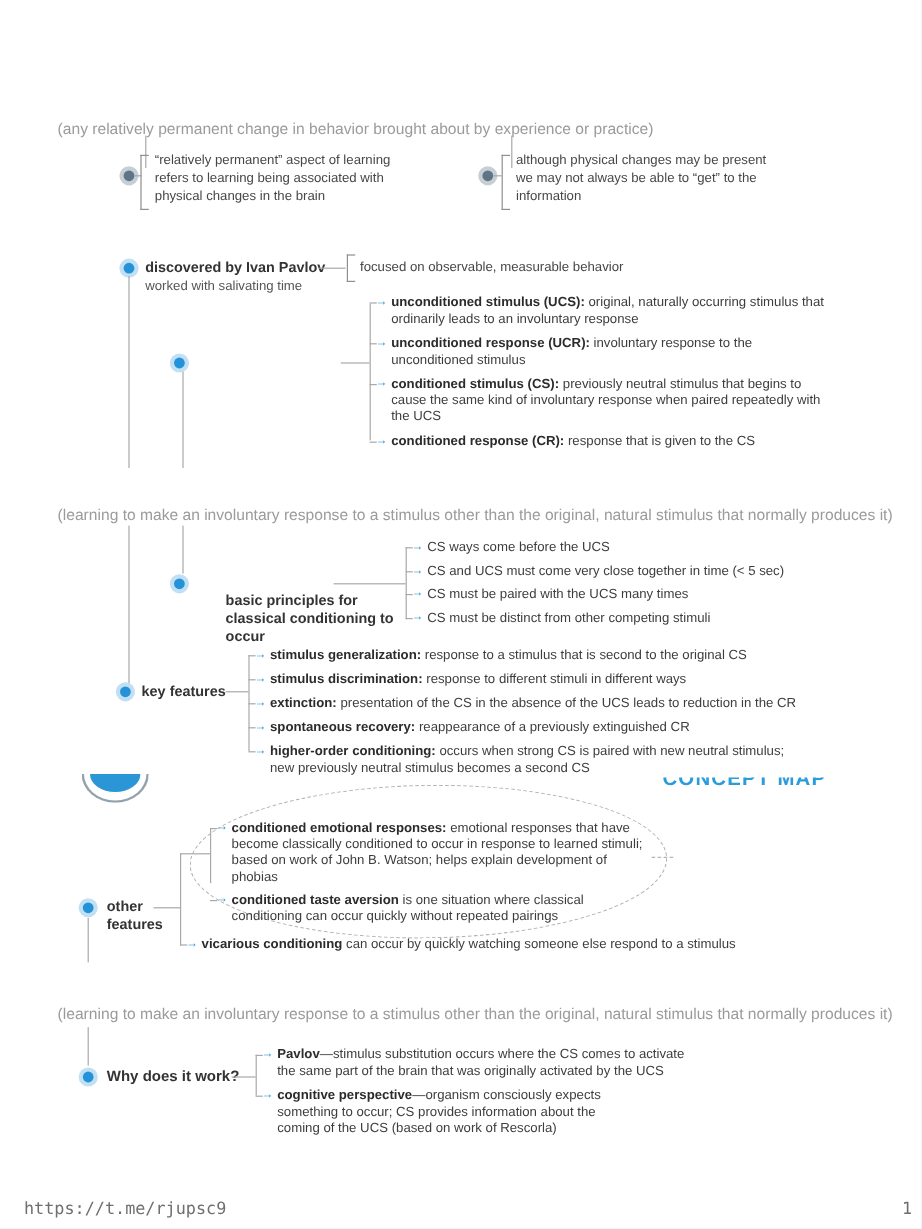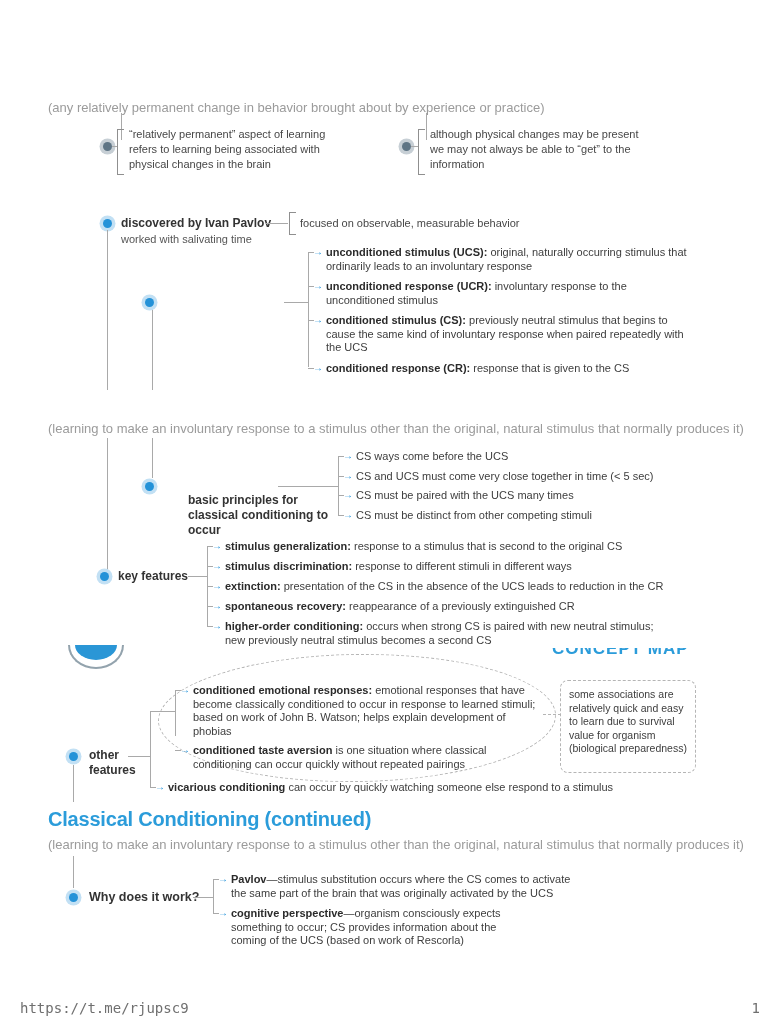--- a/index.html
+++ b/index.html
@@ -116,39 +116,37 @@
   <div class="semi">
     <div class="semi-arc"></div>
     <div class="semi-fill"></div>
   </div>
   <div class="concept-clip">
     <div class="concept-text">CONCEPT MAP</div>
   </div>
 
   <div class="ellipse"></div>
   <div class="dash-connector"></div>
-  <div class="dash-box">some associations are relatively quick and easy to learn due to survival value for organism (biological preparedness)</div>
 
   <div class="dot blue" style="left:69px;top:752px;"></div>
   <div class="node-label" style="left:89px;top:748px;width:70px;">other features</div>
   <div class="hline" style="left:128px;top:756px;width:22px;"></div>
   <div class="vl" style="left:150px;top:711px;height:77px;"></div>
   <div class="hline" style="left:150px;top:711px;width:25px;"></div>
 
   <div class="list" style="left:175px;top:684px;width:372px;">
     <div class="vline" style="top:6px;height:46px;"></div>
     <div class="item" style="margin-bottom:6px;"><span class="arrow">→</span><span class="term">conditioned emotional responses:</span><span> emotional responses that have become classically conditioned to occur in response to learned stimuli; based on work of John B. Watson; helps explain development of phobias</span></div>
     <div class="item"><span class="arrow">→</span><span class="term">conditioned taste aversion</span><span> is one situation where classical conditioning can occur quickly without repeated pairings</span></div>
   </div>
 
   <div class="list" style="left:150px;top:781px;width:600px;">
     <div class="item"><span class="arrow">→</span><span class="term">vicarious conditioning</span><span> can occur by quickly watching someone else respond to a stimulus</span></div>
   </div>
 
-  <div class="h-blue" style="left:48px;top:808px;">Classical Conditioning (continued)</div>
   <div class="sub" style="left:48px;top:837px;">(learning to make an involuntary response to a stimulus other than the original, natural stimulus that normally produces it)</div>
 
   <div class="vl" style="left:73px;top:765px;height:37px;"></div>
   <div class="vl" style="left:73px;top:856px;height:32px;"></div>
 
   <div class="dot blue" style="left:69px;top:893px;"></div>
   <div class="node-label" style="left:89px;top:890px;font-size:12.5px;">Why does it work?</div>
   <div class="hline" style="left:193px;top:897px;width:20px;"></div>
 
   <div class="list" style="left:213px;top:873px;width:368px;">

